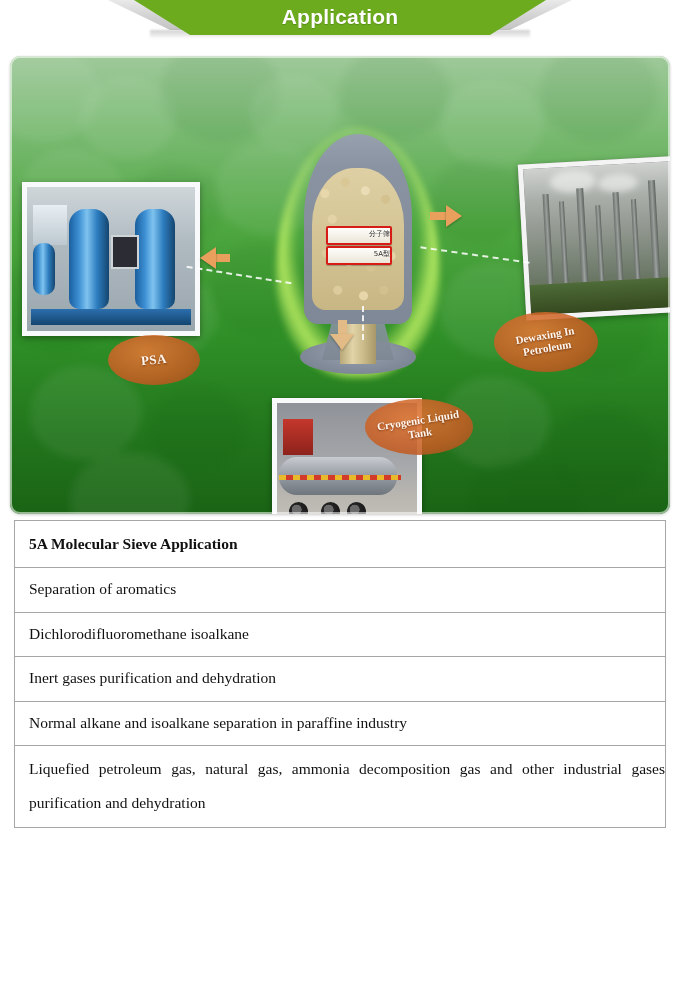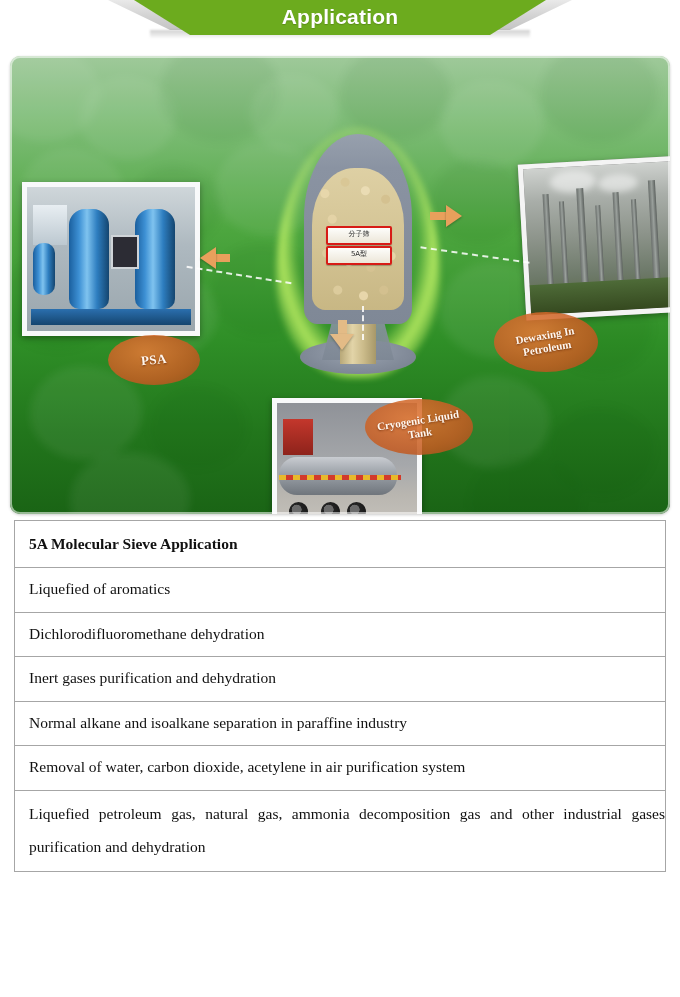--- a/index.html
+++ b/index.html
@@ -248,21 +248,21 @@
     height: 15px;
     border: 2px solid #d71b16;
     border-radius: 2px;
     background: linear-gradient(180deg,#fdfdfb,#ece6d8);
     box-shadow: 0 1px 1px rgba(0,0,0,0.25);
   }
   .jar-label .lbl-txt {
     display: block;
     height: 100%;
     line-height: 12px;
-    text-align: center;
+    text-align: right;
     font-size: 7px;
     color: #2a2a2a;
     font-family: "DejaVu Sans", sans-serif;
     overflow: hidden;
   }
   .jar-label.l1 { top: 92px; }
   .jar-label.l2 { top: 112px; }
   .jar-neck {
     position: absolute; left: 54px; top: 186px; width: 36px; height: 44px;
     background: linear-gradient(90deg,#b8a878,#e2d4a8 35%,#cbbb8a 65%,#a79869);
@@ -503,32 +503,29 @@
   </div>
 </div>
 
 <div class="table-wrap">
   <table class="apps">
     <tbody>
       <tr class="head">
         <td>5A Molecular Sieve Application</td>
       </tr>
       <tr>
-        <td>Liquefied of aromatics</td>
+        <td>Separation of aromatics</td>
       </tr>
       <tr>
-        <td>Dichlorodifluoromethane dehydration</td>
+        <td>Dichlorodifluoromethane isoalkane</td>
       </tr>
       <tr>
         <td>Inert gases purification and dehydration</td>
       </tr>
       <tr>
         <td>Normal alkane and isoalkane separation in paraffine industry</td>
       </tr>
-      <tr>
-        <td>Removal of water, carbon dioxide, acetylene in air purification system</td>
-      </tr>
       <tr class="tall">
         <td>Liquefied petroleum gas, natural gas, ammonia decomposition gas and other industrial gases purification and dehydration</td>
       </tr>
     </tbody>
   </table>
 </div>
 
 </body></html>

